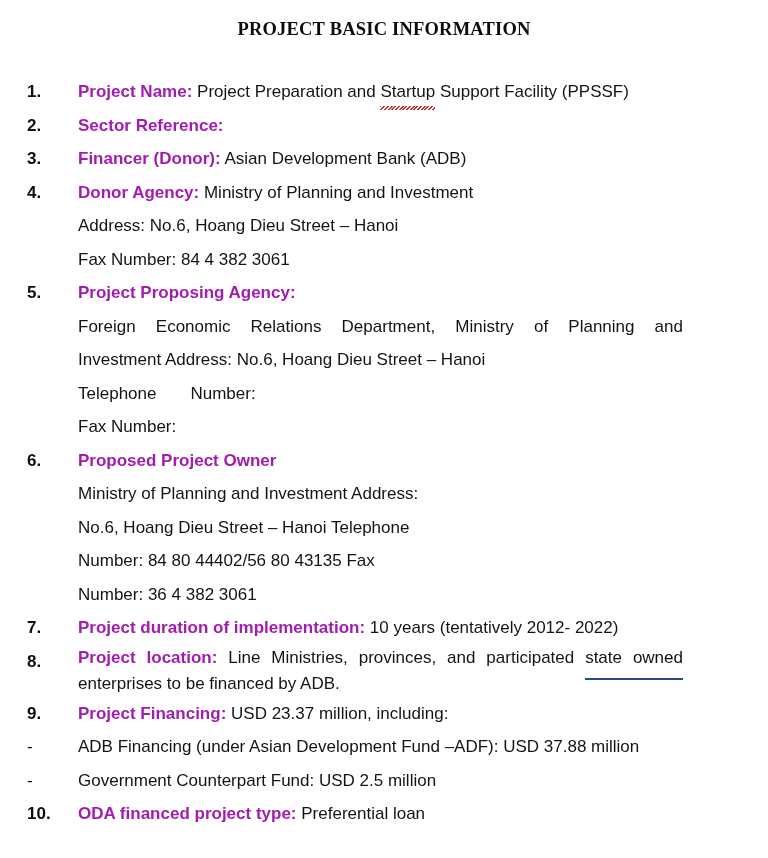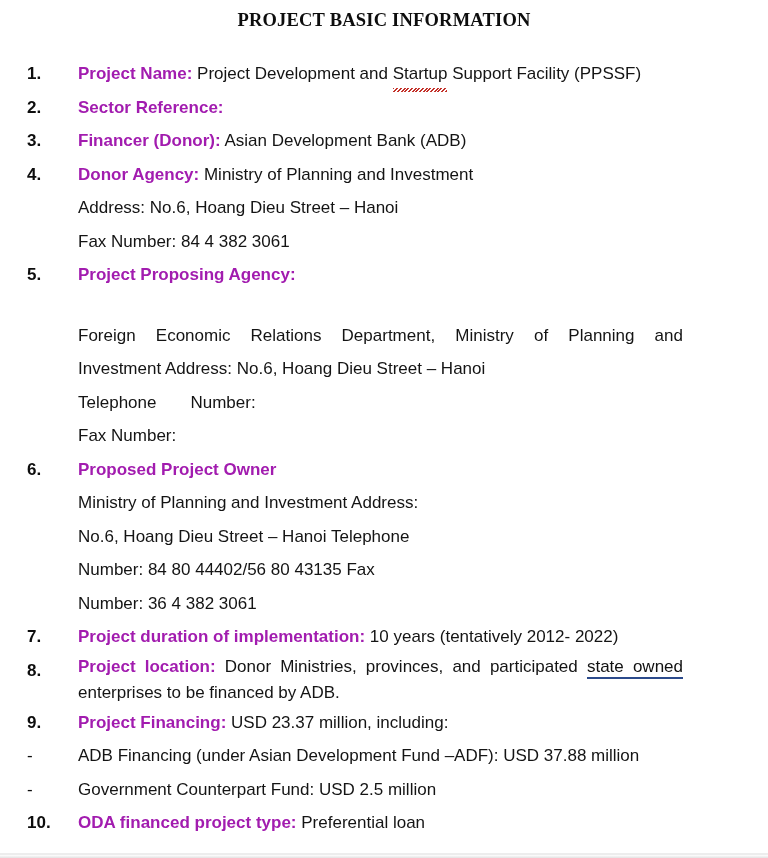--- a/index.html
+++ b/index.html
@@ -26,21 +26,21 @@
   }
 
   
   .doc-title {
     text-align: center;
     font-family: "Liberation Serif", serif;
     font-weight: bold;
     font-size: 18.5px;
     letter-spacing: 0.2px;
     color: #0d0d0d;
-    margin: 3px;
+    margin: 12px;
     padding-top: 7px;
     line-height: 1.1;
   }
 
   
   .body-block {
     padding-top: 24px;
     padding-left: 27px;
     padding-right: 85px;
   }
@@ -81,21 +81,20 @@
     font-weight: bold;
     color: #a21caf;
   }
 
   
   .justified {
     text-align: justify;
     text-align-last: justify;
     white-space: normal;
     line-height: 33.5px;
-    margin-top: 27px;
   }
 
   .justified-tight {
     text-align: justify;
     text-align-last: left;
     white-space: normal;
     line-height: 26px;
   }
 
   
@@ -117,21 +116,21 @@
       repeating-linear-gradient(135deg,
         #c0271f 0px, #c0271f 1.4px,
         transparent 1.4px, transparent 2.6px);
     opacity: 0.95;
   }
 
   
   .blue-underline {
     color: #111111;
     border-bottom: 2px solid #2b4a8b;
-    padding-bottom: 1px;
+    padding-bottom: 11px;
   }
 
   
   .scan-band {
     position: absolute;
     left: 0;
     right: 0;
     bottom: 0;
     height: 6px;
     background: linear-gradient(to bottom, rgba(255,255,255,0) 0%, #dcdcdc 60%, #cfcfcf 100%);
@@ -150,21 +149,21 @@
 
 <div id="page">
 
   <h1 class="doc-title">PROJECT BASIC INFORMATION</h1>
 
   <div class="body-block">
 
     <div class="item">
       <div class="item-num">1.</div>
       <div class="item-body">
-        <div class="line"><span class="lbl">Project Name:</span> <span>Project Development and </span><span class="spell">Startup</span><span> Support Facility (PPSSF)</span></div>
+        <div class="line"><span class="lbl">Project Name:</span> <span>Project Preparation and </span><span class="spell">Startup</span><span> Support Facility (PPSSF)</span></div>
       </div>
     </div>
 
     <div class="item">
       <div class="item-num">2.</div>
       <div class="item-body">
         <div class="line"><span class="lbl">Sector Reference:</span></div>
       </div>
     </div>
 
@@ -209,21 +208,21 @@
     <div class="item">
       <div class="item-num">7.</div>
       <div class="item-body">
         <div class="line"><span class="lbl">Project duration of implementation:</span> <span>10 years (tentatively 2012- 2022)</span></div>
       </div>
     </div>
 
     <div class="item">
       <div class="item-num">8.</div>
       <div class="item-body">
-        <div class="line justified-tight"><span class="lbl">Project location:</span> <span>Donor Ministries, provinces, and participated</span> <span class="blue-underline">state owned</span> <span>enterprises to be financed by ADB.</span></div>
+        <div class="line justified-tight"><span class="lbl">Project location:</span> <span>Line Ministries, provinces, and participated</span> <span class="blue-underline">state owned</span> <span>enterprises to be financed by ADB.</span></div>
       </div>
     </div>
 
     <div class="item">
       <div class="item-num">9.</div>
       <div class="item-body">
         <div class="line"><span class="lbl">Project Financing:</span> <span>USD 23.37 million, including:</span></div>
       </div>
     </div>
 

